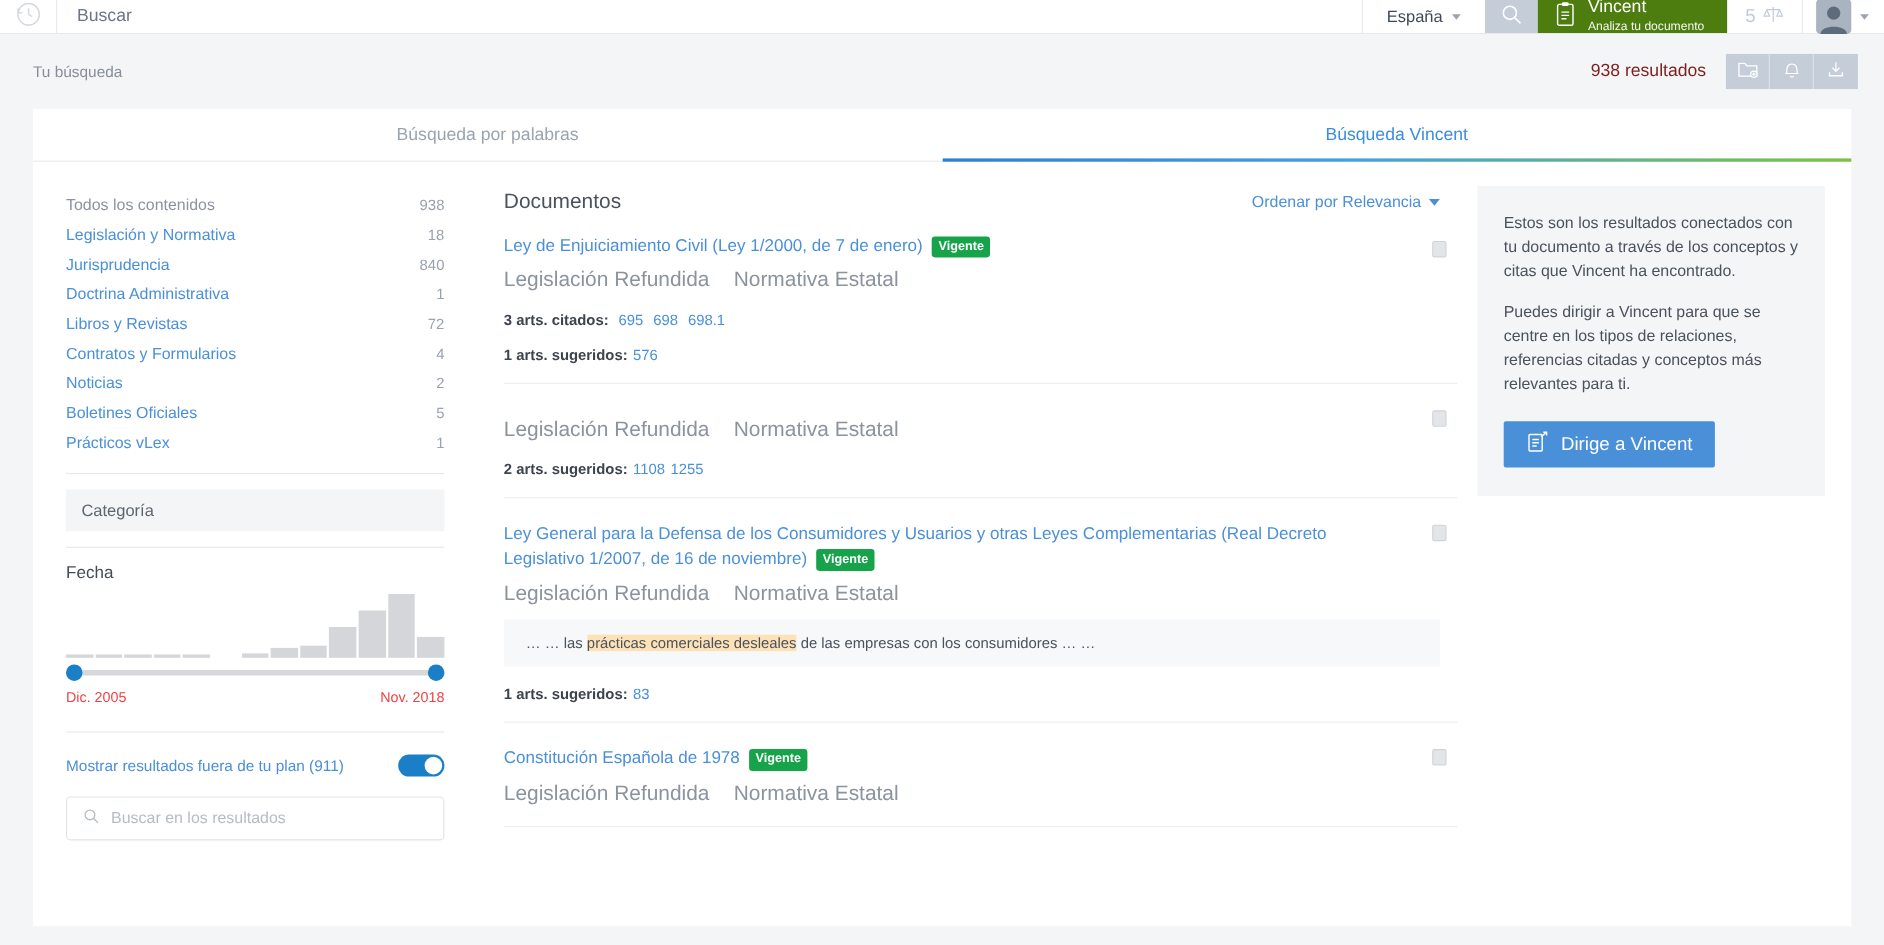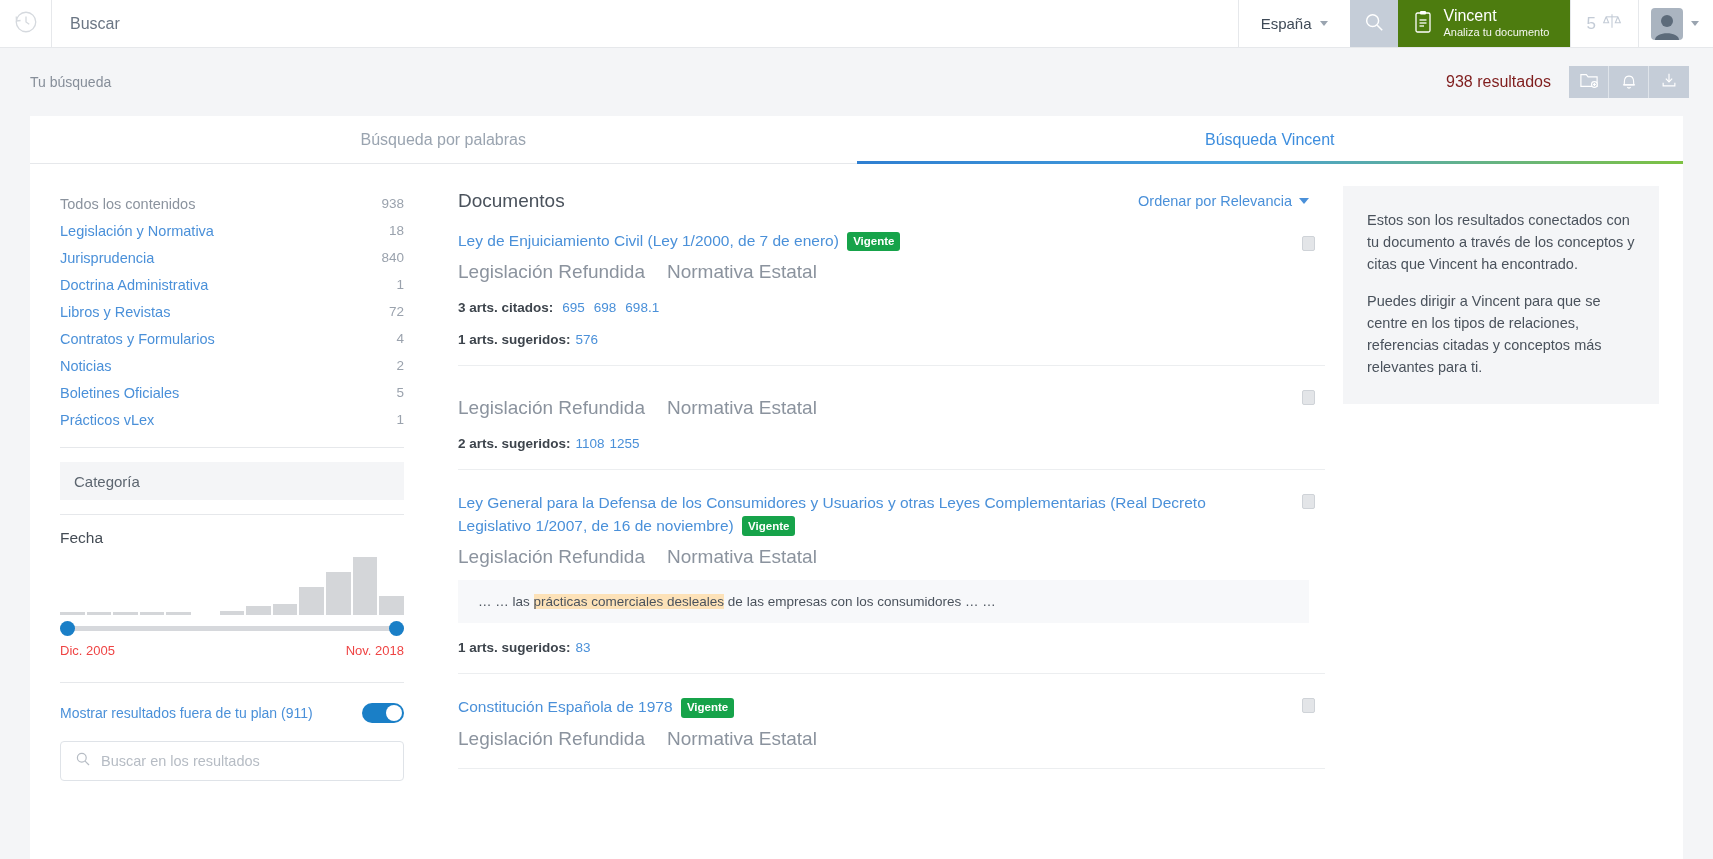--- a/index.html
+++ b/index.html
@@ -5,21 +5,21 @@
   * { box-sizing: border-box; margin: 0; padding: 0; }
   html, body {
     width: 1713px; height: 859px;
     font-family: "Liberation Sans", sans-serif;
     background: #f4f5f7;
     overflow: hidden;
   }
 
   
   .topbar {
-    height: 48px; width: 100%;
+    height: 31px; width: 100%;
     background: #ffffff;
     display: flex; align-items: stretch;
     border-bottom: 1px solid #e6e8eb;
     position: relative;
   }
   .history-btn {
     width: 52px; display: flex; align-items: center; justify-content: center;
     border-right: 1px solid #e6e8eb;
   }
   .search-area {
@@ -433,17 +433,30 @@
               <span>Normativa Estatal</span>
             </div>
           </div>
         </div>
     </div>
 
     <div class="rpanel">
       <div class="rcard">
         <p>Estos son los resultados conectados con tu documento a través de los conceptos y citas que Vincent ha encontrado.</p>
         <p>Puedes dirigir a Vincent para que se centre en los tipos de relaciones, referencias citadas y conceptos más relevantes para ti.</p>
+        <div class="dirige">
+          <span>
+            <svg width="22" height="22" viewBox="0 0 22 22" fill="none" stroke="#ffffff" stroke-width="1.3">
+              <rect x="3" y="4" width="12" height="15" rx="1"></rect>
+              <line x1="6" y1="8.5" x2="12" y2="8.5"></line>
+              <line x1="6" y1="11.5" x2="12" y2="11.5"></line>
+              <line x1="6" y1="14.5" x2="10" y2="14.5"></line>
+              <line x1="14" y1="6" x2="19" y2="2"></line>
+                <polyline points="16,2 19,2 19,5"></polyline>
+            </svg>
+          </span>
+          <span>Dirige a Vincent</span>
+        </div>
       </div>
     </div>
 
   </div>
 </div>
 
 </body></html>

